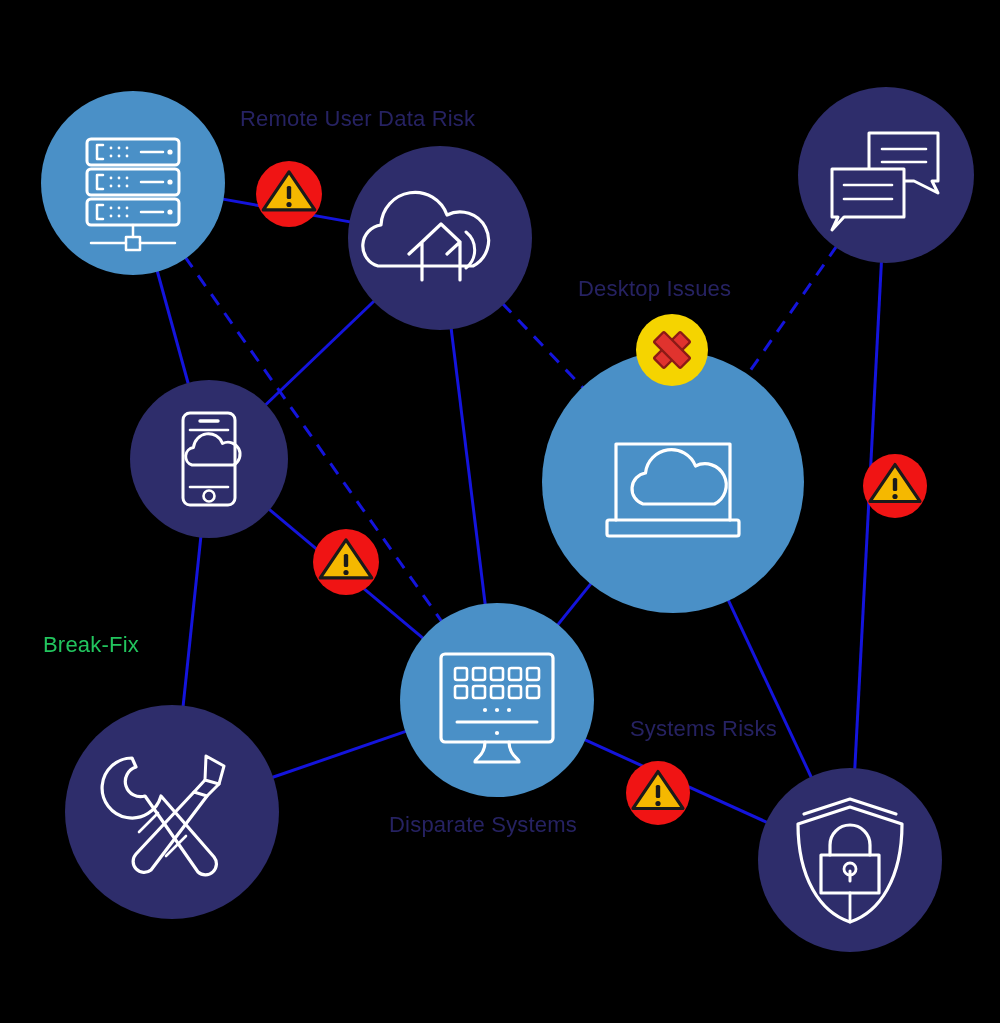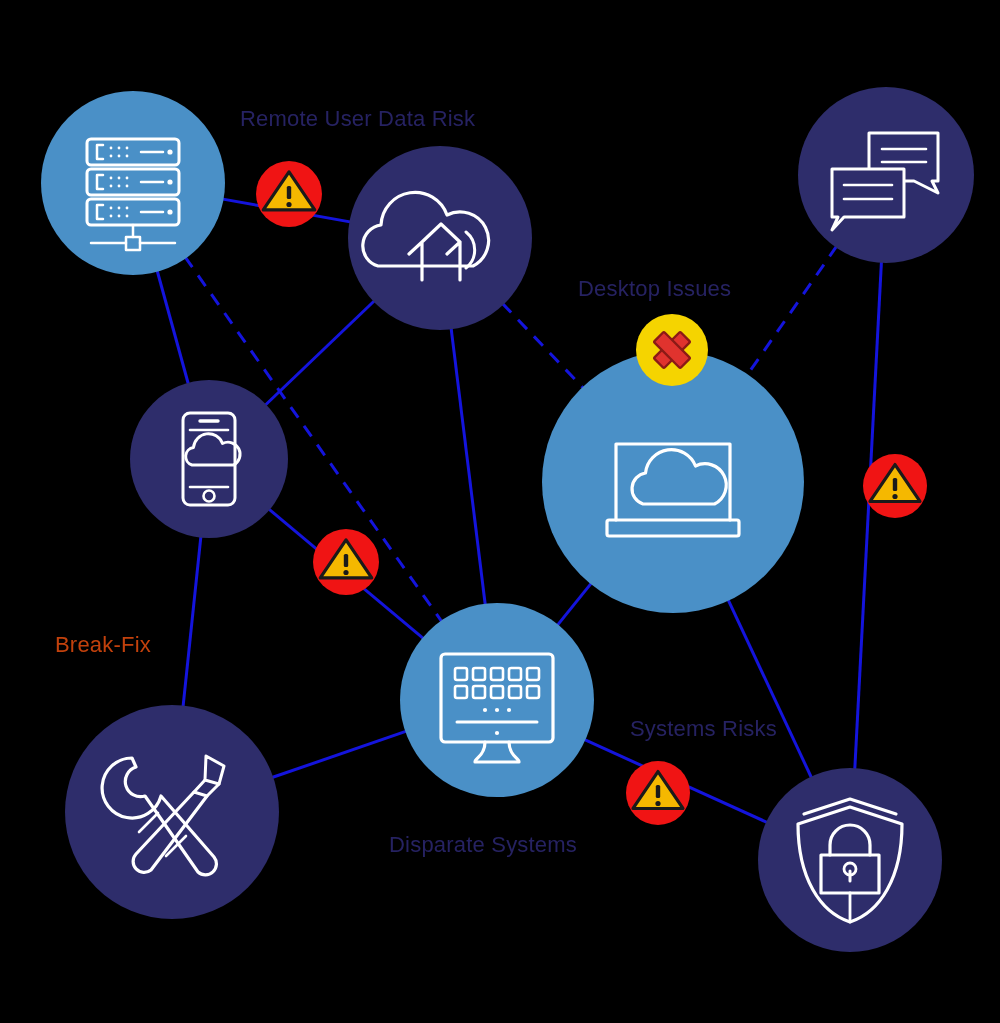--- a/index.html
+++ b/index.html
@@ -201,16 +201,16 @@
           <circle cx="658" cy="793" r="32" fill="#F01414"></circle>
           <path d="M658 771.5344 L682.96 808.4752 L633.04 808.4752 Z" fill="#F5B800" stroke="#1A1A1A" stroke-width="3.2" stroke-linejoin="round"></path>
           <rect x="655.8" y="785" width="4.4" height="13" rx="1.6" fill="#1A1A1A"></rect>
           <circle cx="658" cy="803.5" r="2.6" fill="#1A1A1A"></circle>
         </g>
       </g>
   </svg>
 
   <div class="lbl" style="left: 240px; top: 108px; color: rgb(38, 34, 98);">Remote User Data Risk</div>
   <div class="lbl" style="left: 578px; top: 278px; color: rgb(38, 34, 98); text-align: right;">Desktop Issues</div>
-  <div class="lbl" style="left: 55px; top: 634px; color: #c2410c;">Break-Fix</div>
+  <div class="lbl" style="left: 43px; top: 634px; color: #22c55e;">Break-Fix</div>
   <div class="lbl" style="left: 630px; top: 718px; color: rgb(38, 34, 98);">Systems Risks</div>
-  <div class="lbl" style="left: 389px; top: 814px; color: rgb(38, 34, 98); margin-top: 20px;">Disparate Systems</div>
+  <div class="lbl" style="left: 389px; top: 814px; color: rgb(38, 34, 98);">Disparate Systems</div>
 </div>
 
 </body></html>

